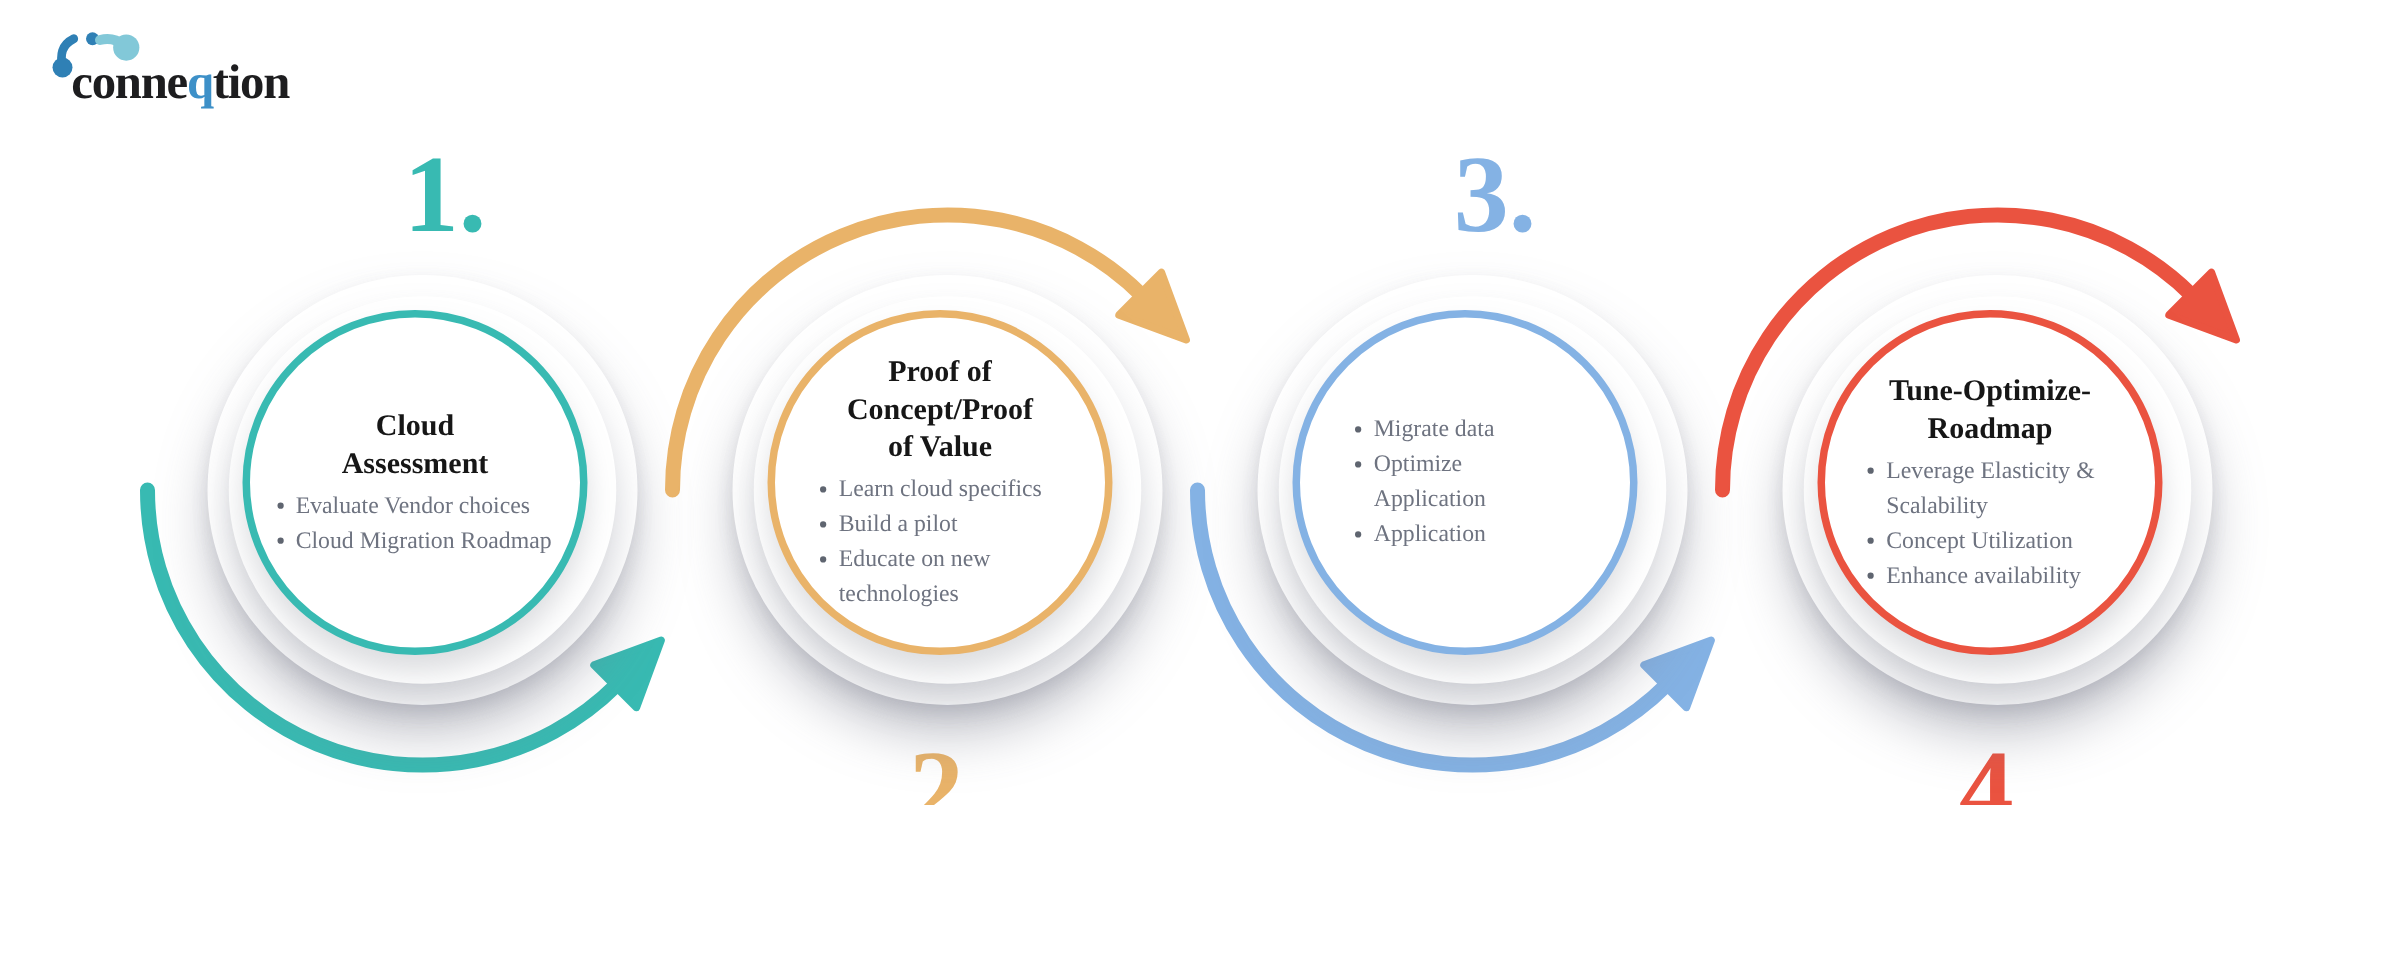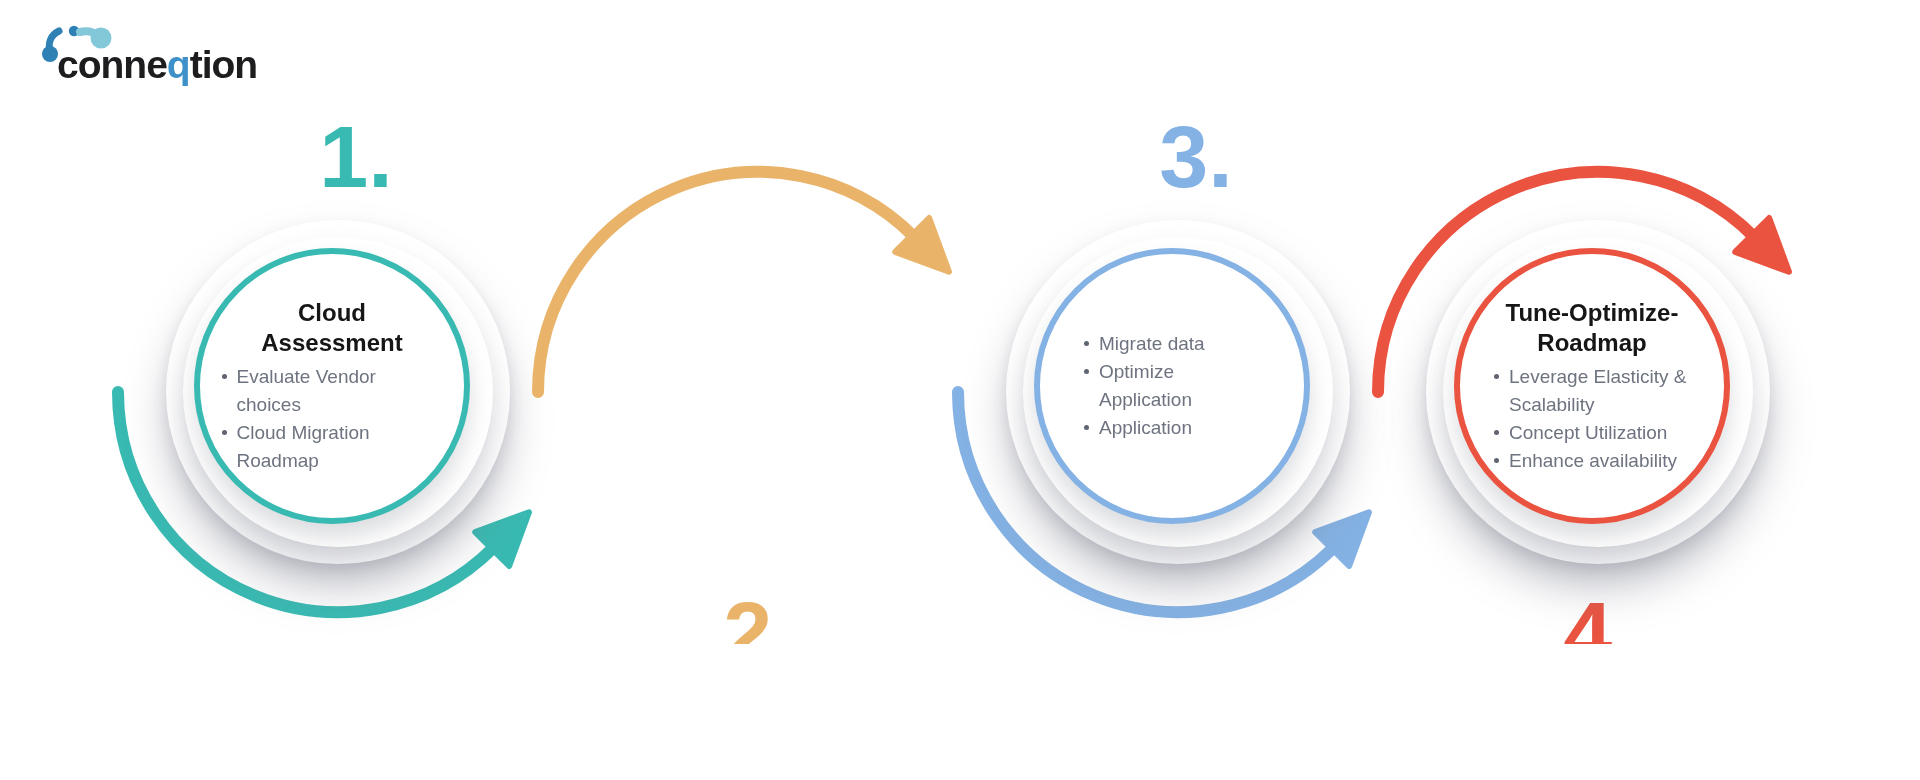--- a/index.html
+++ b/index.html
@@ -6,21 +6,21 @@
     margin: 0;
     padding: 0;
     background: #ffffff;
   }
   .canvas {
     position: relative;
     width: 1920px;
     height: 644px;
     background: #ffffff;
     overflow: hidden;
-    font-family: Liberation Sans, sans-serif;
+    font-family: Liberation Serif, serif;
   }
 
   
   .logo {
     position: absolute;
     left: 38px;
     top: 10px;
     width: 260px;
     height: 100px;
   }
@@ -200,20 +200,34 @@
   </div>
 
   <div class="step step-2 swirl-top" style="--accent: #e9b369;">
     <svg class="arc" width="480" height="480" viewBox="0 0 480 480">
       <path class="arc-path" d="M 20 240 A 220 220 0 0 1 395.6 84.4"></path>
       <g transform="translate(395.6 84.4) rotate(45)">
         <path class="arrowhead-shape" d="M -2 -24 L 50 0 L -2 24 Z"></path>
       </g>
     </svg>
     <div class="num">2.</div>
+    <div class="card-outer">
+      <div class="card-mid">
+        <div class="card-inner">
+          <div class="step-title">Proof of
+Concept/Proof
+of Value</div>
+          <ul class="bullets">
+              <li>Learn cloud specifics</li>
+              <li>Build a pilot</li>
+              <li>Educate on new technologies</li>
+            </ul>
+        </div>
+      </div>
+    </div>
   </div>
 
   <div class="step step-3 swirl-bottom" style="--accent: #84b2e4;">
     <svg class="arc" width="480" height="480" viewBox="0 0 480 480">
       <path class="arc-path" d="M 20 240 A 220 220 0 0 0 395.6 395.6"></path>
       <g transform="translate(395.6 395.6) rotate(-45)">
         <path class="arrowhead-shape" d="M -2 -24 L 50 0 L -2 24 Z"></path>
       </g>
     </svg>
     <div class="num">3.</div>

